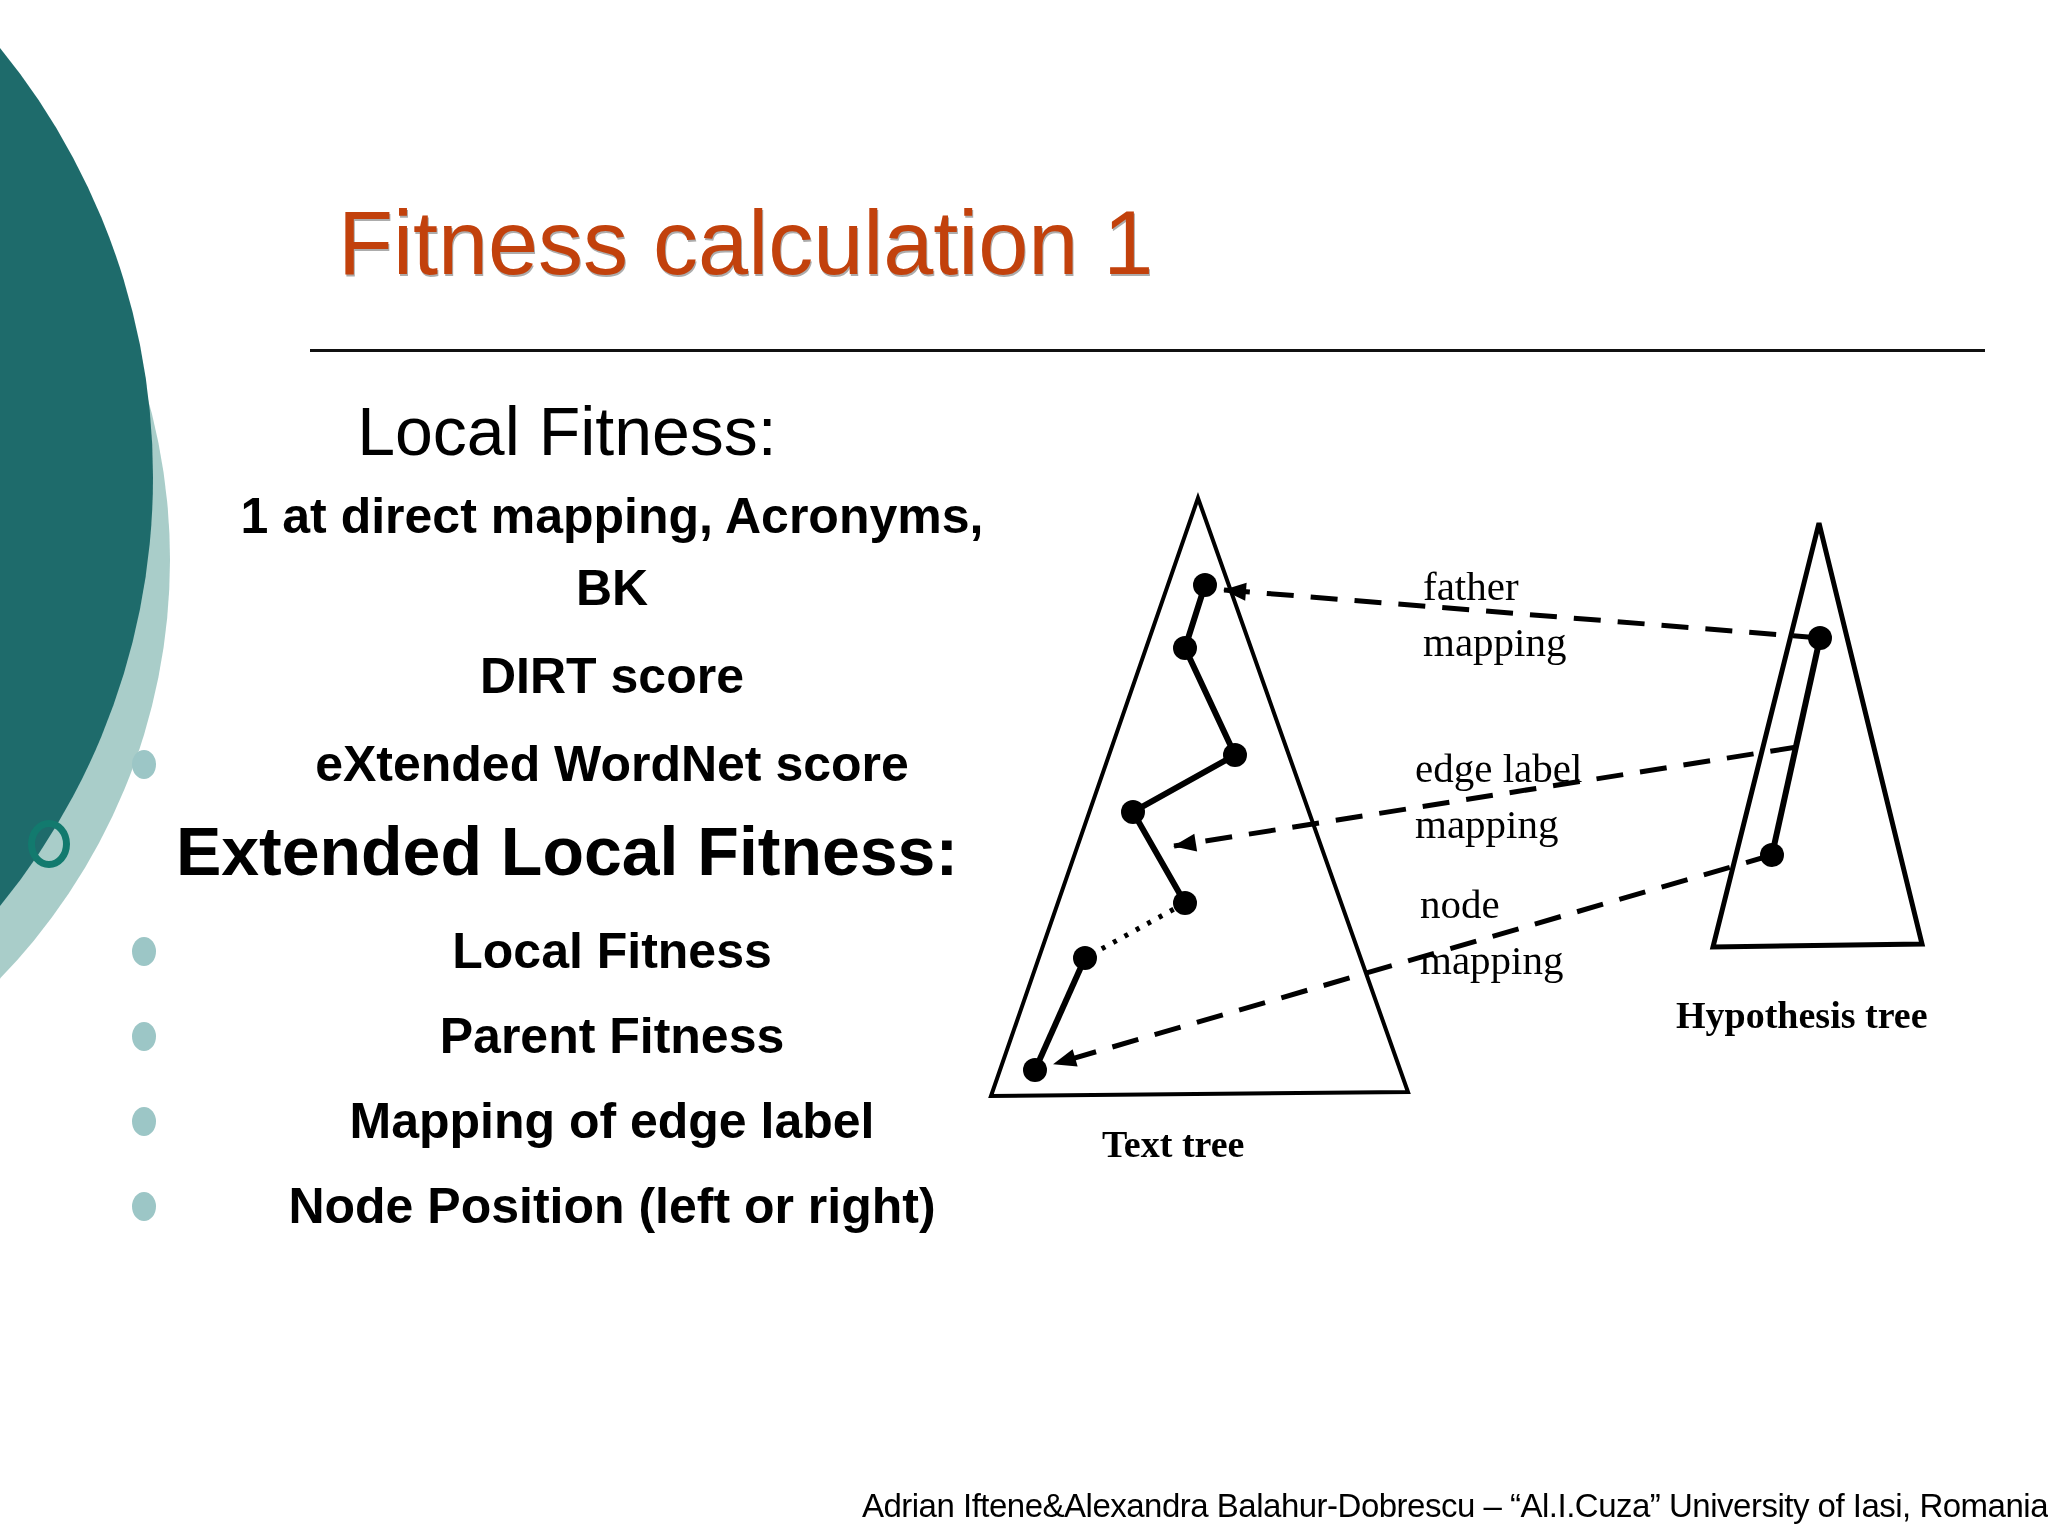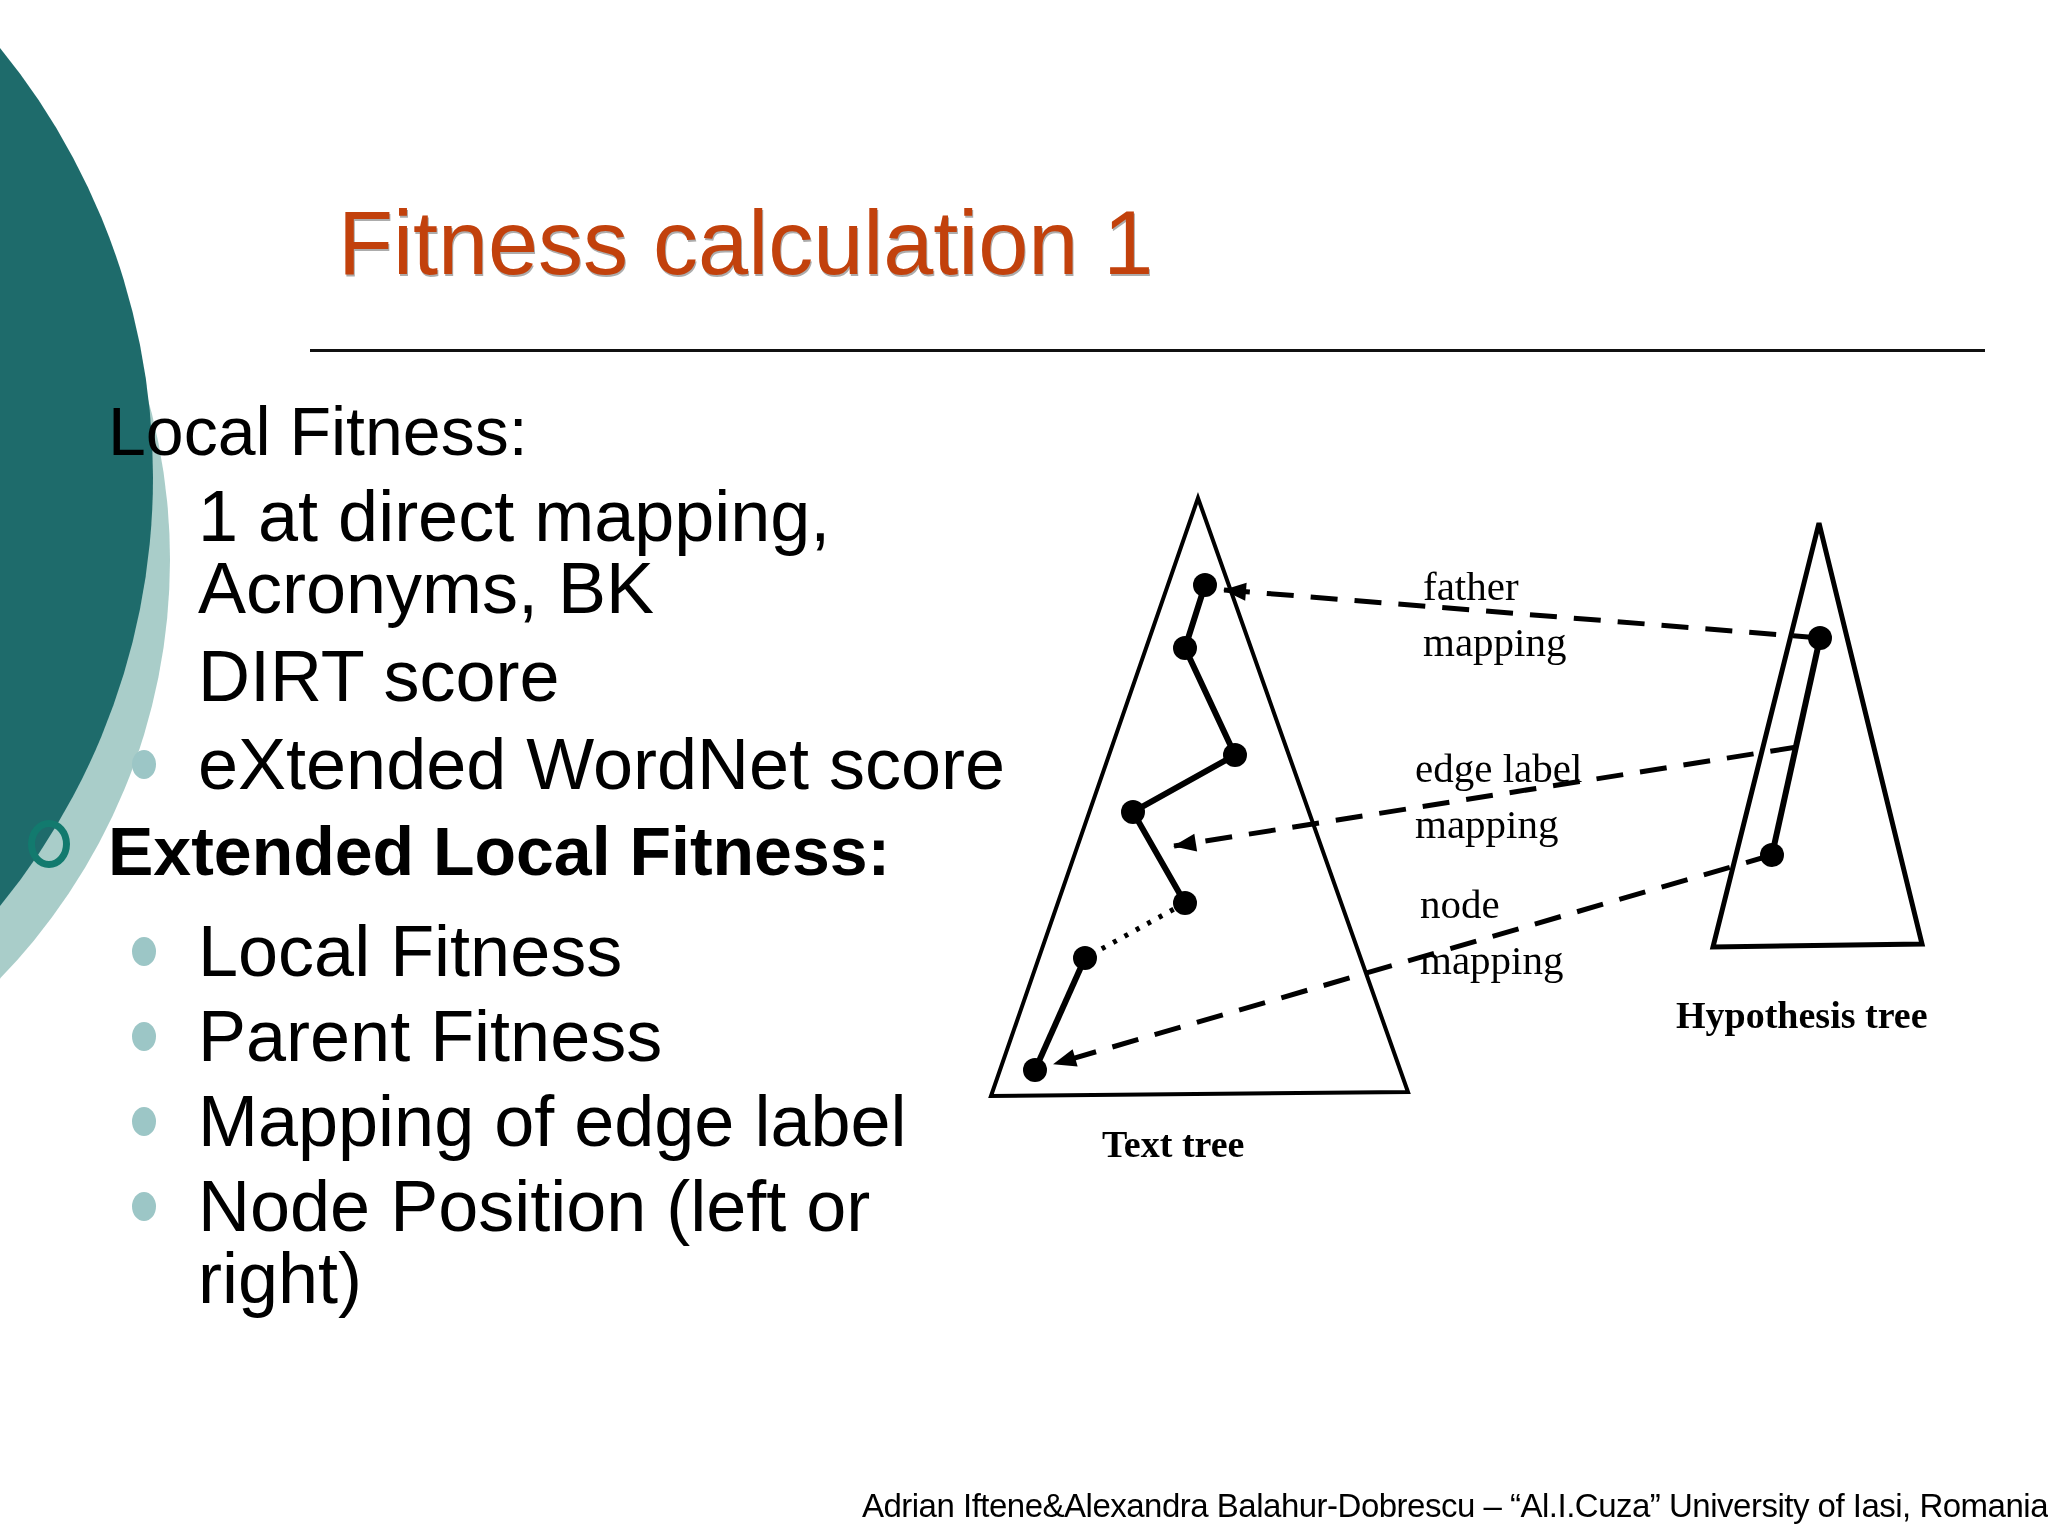--- a/index.html
+++ b/index.html
@@ -14,25 +14,25 @@
 
   
   .title{
     position:absolute;left:338px;top:192px;z-index:5;
     font-size:90px;color:#c2410c;letter-spacing:0px;white-space:nowrap;
     text-shadow:1px 2px 0 rgba(70,70,70,.45);
   }
   .title-rule{position:absolute;left:310px;top:349px;width:1675px;height:3px;background:#111;z-index:5;}
 
   
-  .content{position:absolute;left:36px;top:392px;width:990px;z-index:5;color:#000;}
+  .content{position:absolute;left:36px;top:392px;width:990px;z-index:5;color:#000;text-align:center;}
   .li{position:relative;}
   .li .txt{display:block;}
   .lvl1{padding-left:72px;font-size:68px;line-height:78px;}
-  .lvl2{padding-left:162px;font-size:72px;line-height:72px;max-width:870px;}
+  .lvl2{padding-left:162px;font-size:50px;line-height:72px;max-width:870px;font-weight:bold;}
   .mb10{margin-bottom:10px;}.mb16{margin-bottom:16px;}.mb12{margin-bottom:12px;}
   .mb13{margin-bottom:13px;}.mb25{margin-bottom:25px;font-weight:bold;}
   .dot{
     position:absolute;left:96px;top:22px;width:24px;height:29px;border-radius:50%;
     background:#9cc6c6;z-index:4;
   }
   .ring{
     position:absolute;left:-8px;top:8px;width:28px;height:34px;border-radius:50%;
     border:7px solid #127a6e;background:transparent;z-index:4;
   }

